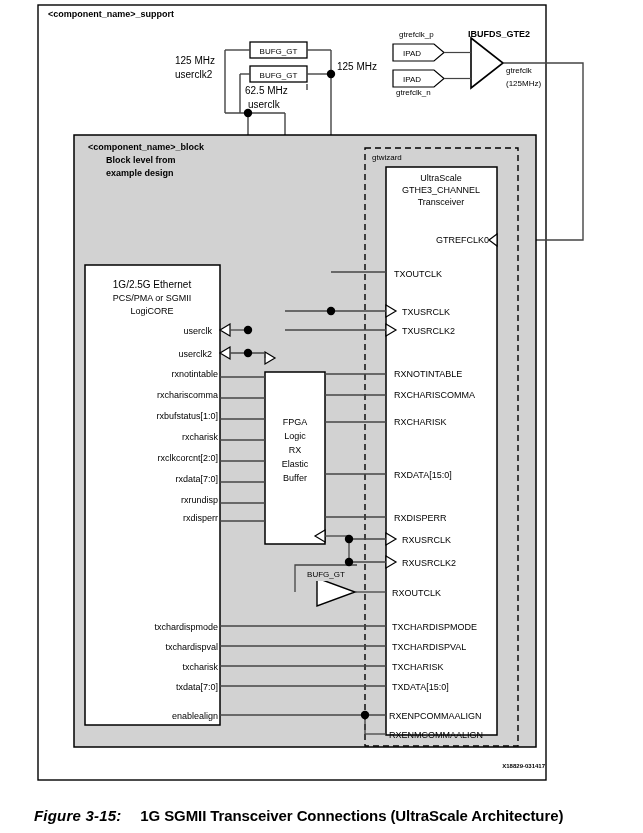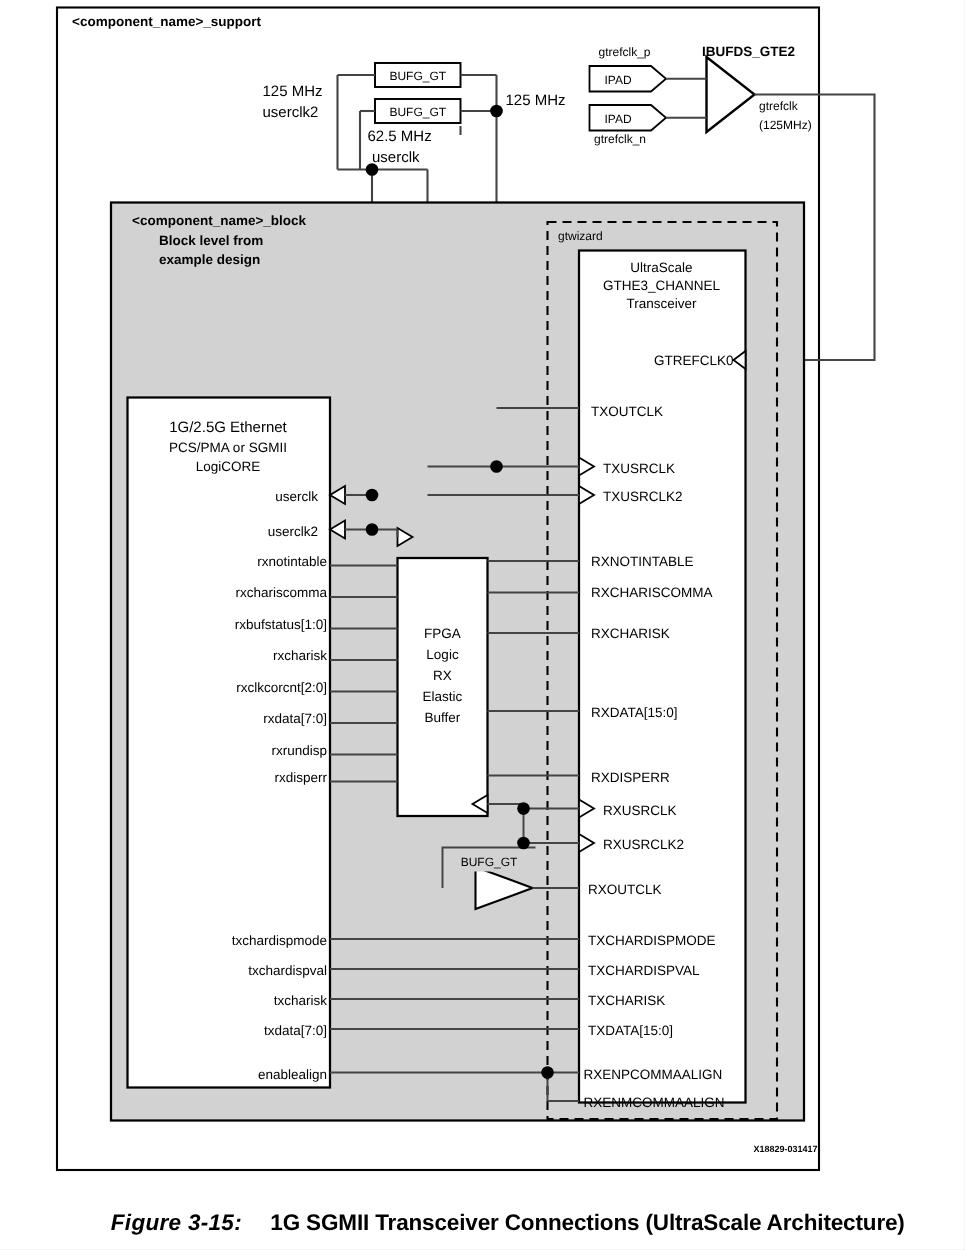--- a/index.html
+++ b/index.html
@@ -1,17 +1,17 @@
 <!DOCTYPE html>
 <html><head>
 <meta charset="utf-8">
 <style>
   html,body{margin:0;padding:0;background:#ffffff;}
   body{width:643px;height:833px;font-family:"Liberation Sans",sans-serif;color:#000;}
-  #root{position:relative;width:643px;height:833px;overflow:hidden;text-align:center;}
+  #root{position:relative;width:643px;height:833px;overflow:hidden;}
   .svgwrap{position:absolute;left:0;top:0;width:643px;height:833px;}
   text{font-family:"Liberation Sans",sans-serif;fill:#000;}
   .t9{font-size:9px;}
   .t9b{font-size:9px;font-weight:bold;}
   .t10{font-size:10px;}
   .t8{font-size:8px;}
   .t6b{font-size:6px;font-weight:bold;}
   .cap{position:absolute;left:0;bottom:8px;width:643px;padding-left:34px;box-sizing:border-box;}
   .cap .figno{font-style:italic;font-weight:bold;font-size:15px;letter-spacing:.2px;}
   .cap .figtitle{font-weight:bold;font-size:15px;letter-spacing:-.1px;}

